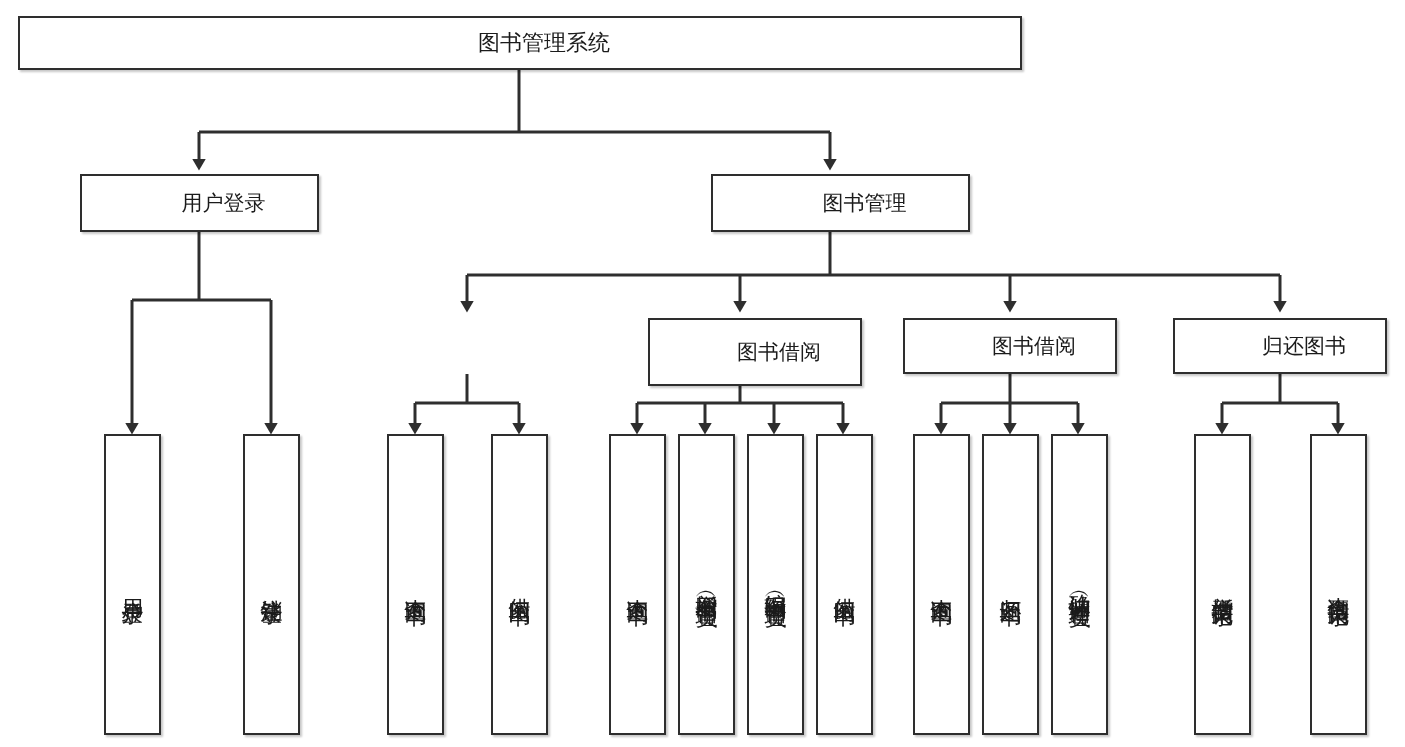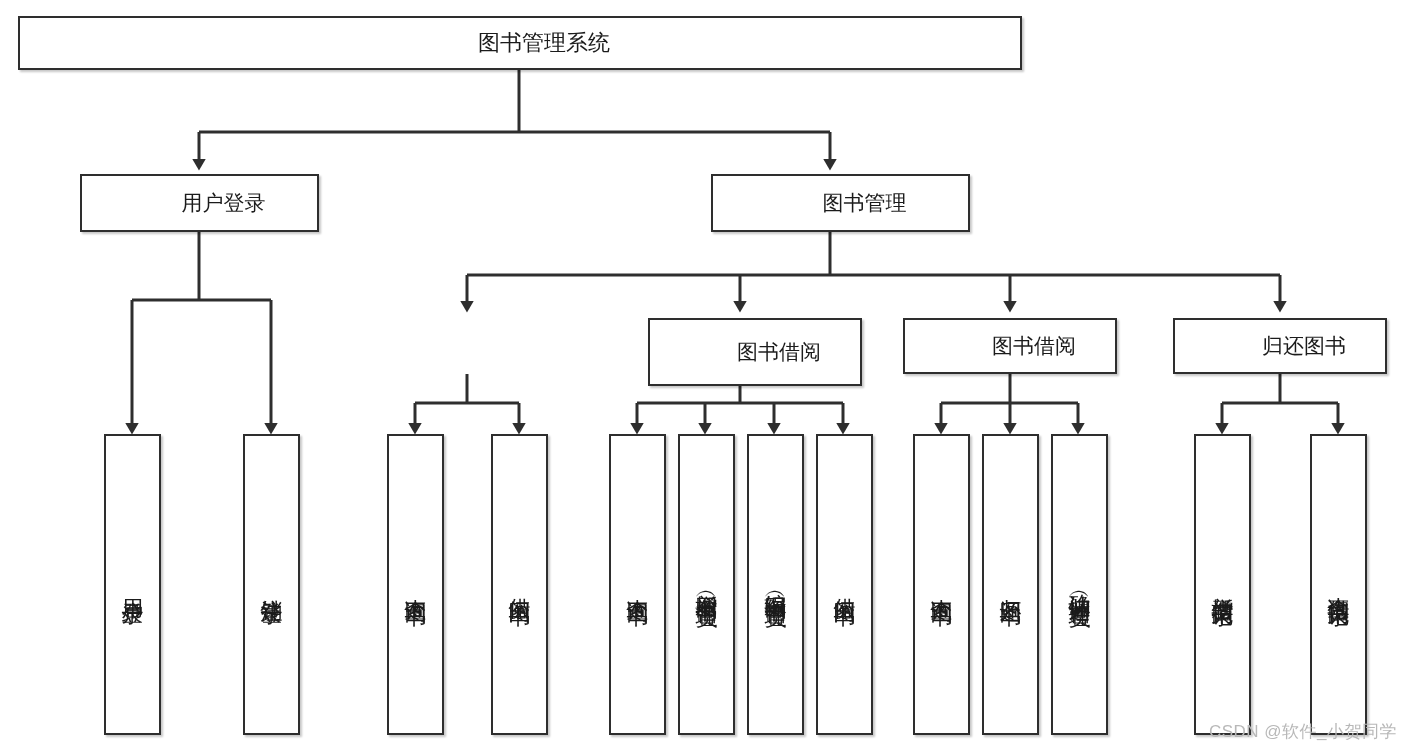--- a/index.html
+++ b/index.html
@@ -201,15 +201,14 @@
   </div>
 
   <div class="node v" style="left:1194px; top:434px; width:57px; height:301px;">
     <span class="label">新增借阅记录</span>
   </div>
 
   <div class="node v" style="left:1310px; top:434px; width:57px; height:301px;">
     <span class="label">查询借阅记录</span>
   </div>
 
-  <div id="watermark">CSDN @软件_小贺同学</div>
 
 </div>
 
 </body></html>

